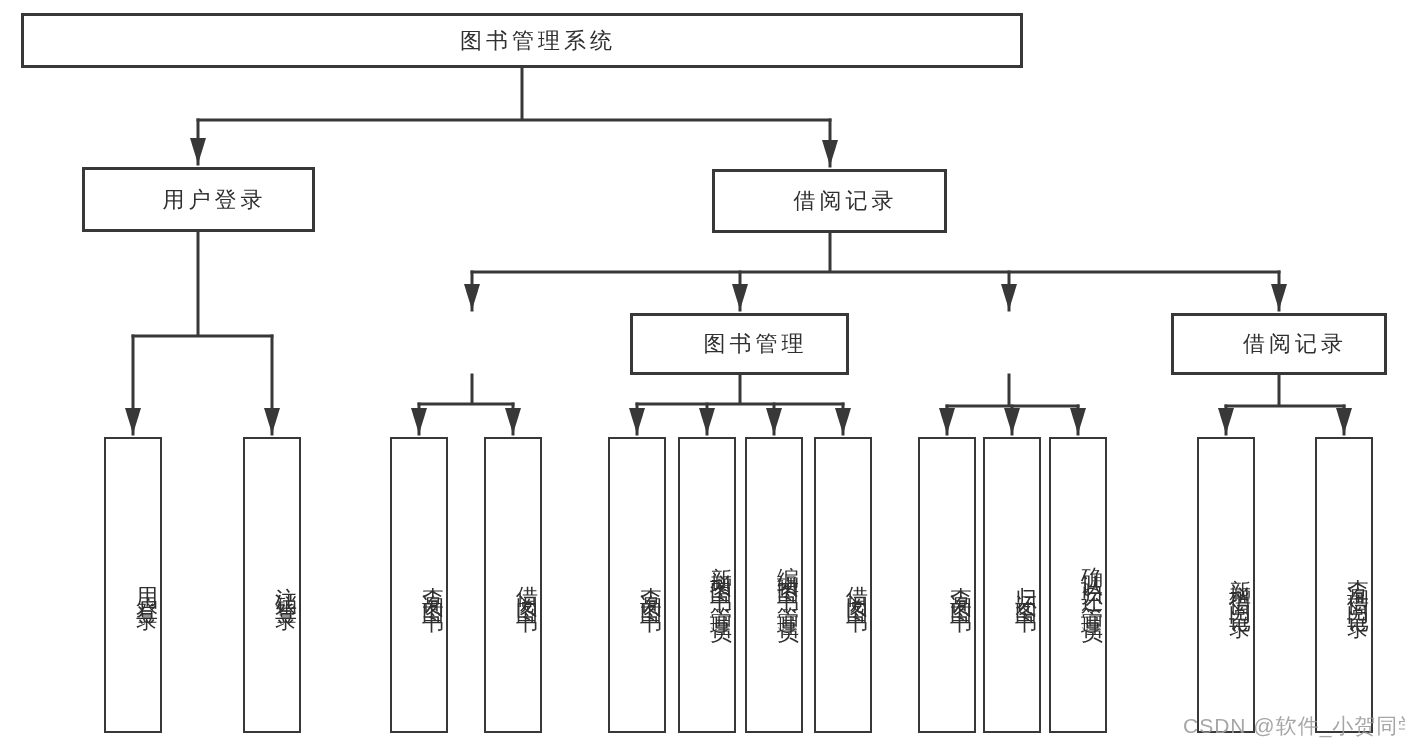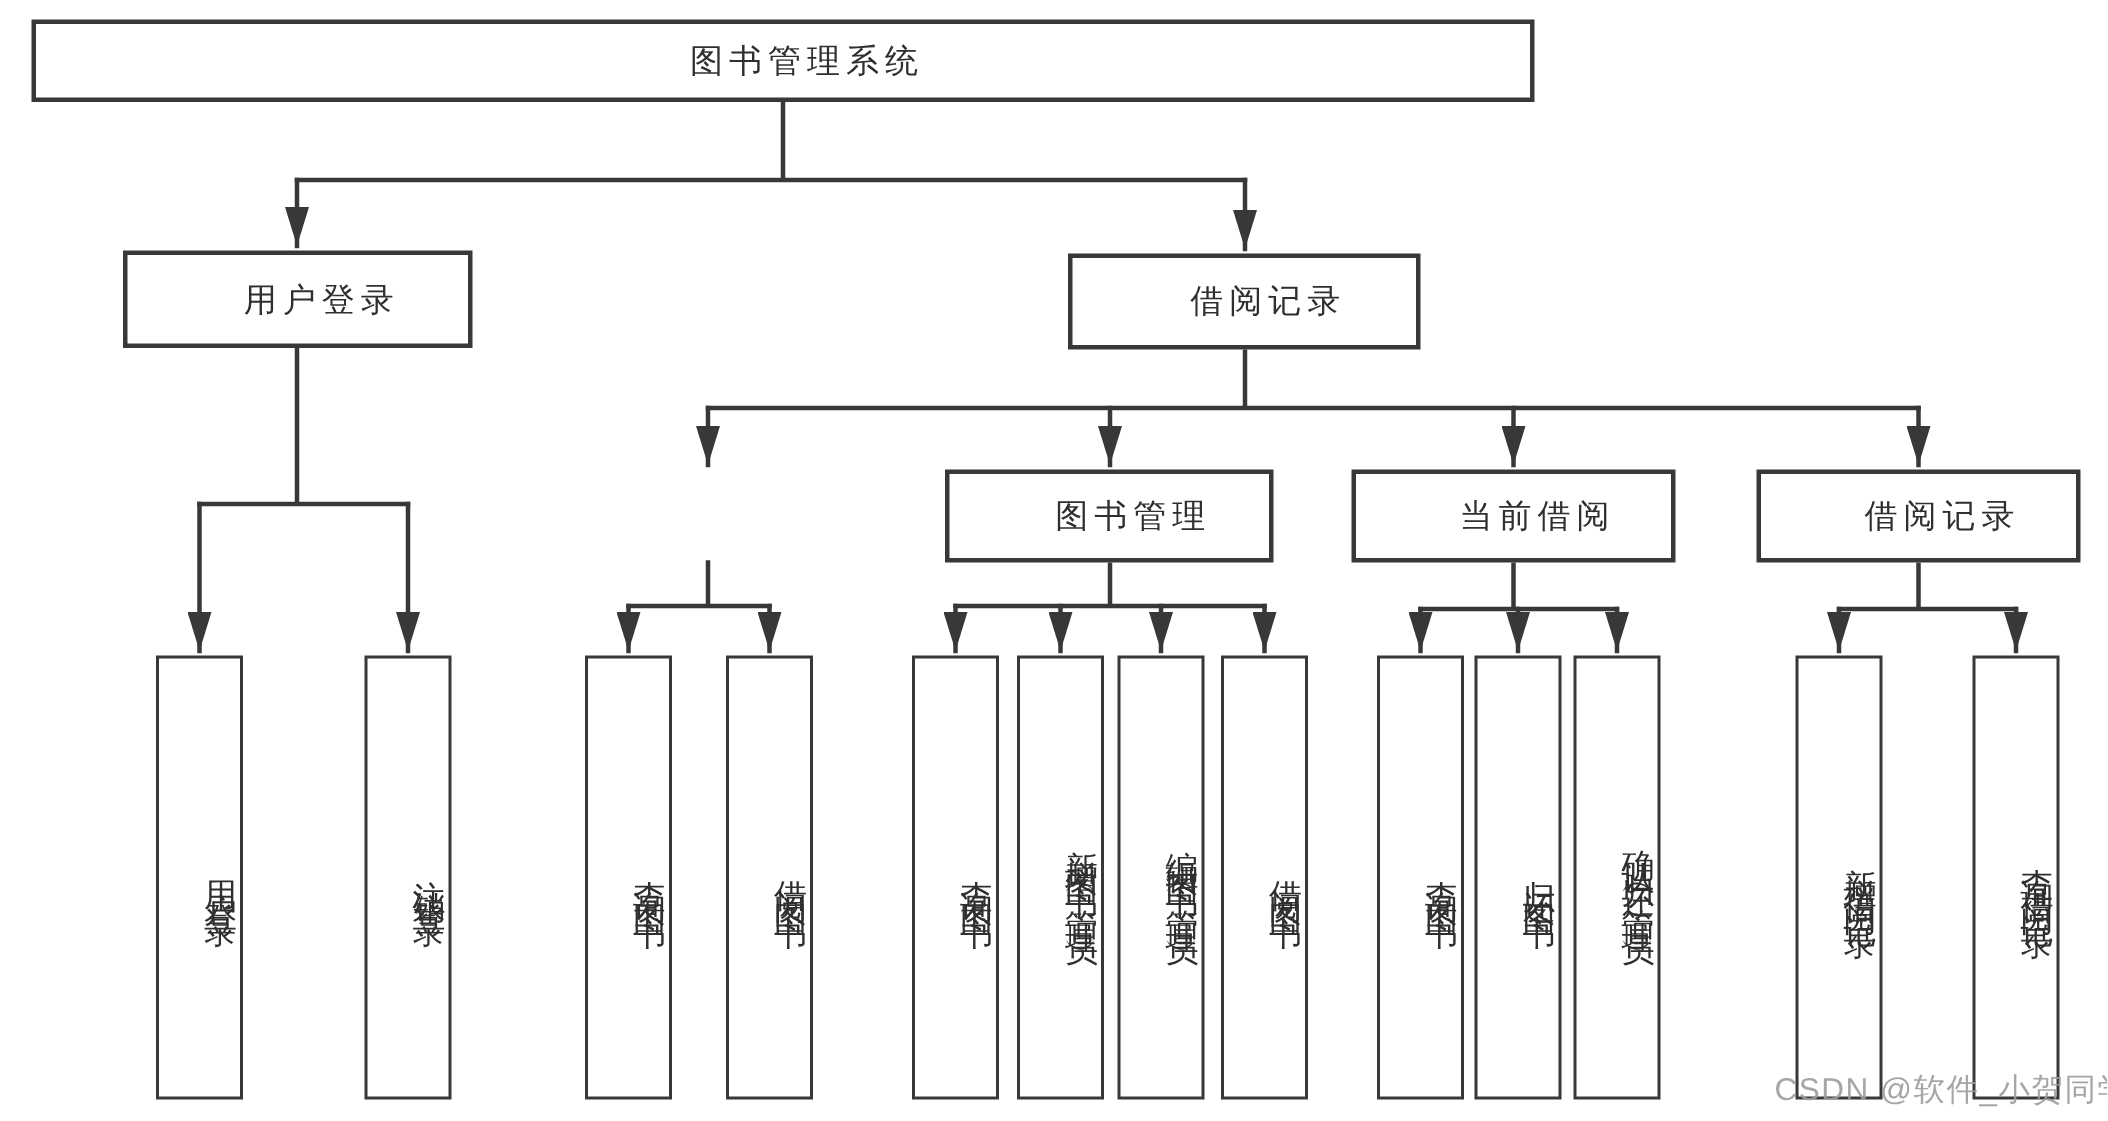--- a/index.html
+++ b/index.html
@@ -112,23 +112,20 @@
   <div class="node" style="left:82px; top:167px; width:233px; height:65px;">
     <span class="label">用户登录</span>
   </div>
   <div class="node" style="left:712px; top:169px; width:235px; height:64px;">
     <span class="label">借阅记录</span>
   </div>
 
   <div class="node" style="left:630px; top:313px; width:219px; height:62px;">
     <span class="label">图书管理</span>
   </div>
-  <div class="node" style="left:901px; top:313px; width:216px; height:62px;">
-    <span class="label">当前借阅</span>
-  </div>
   <div class="node" style="left:1171px; top:313px; width:216px; height:62px;">
     <span class="label">借阅记录</span>
   </div>
 
   <div class="node leaf" style="left:104px; top:437px; width:58px; height:296px;">
     <span class="label">用户登录</span>
   </div>
   <div class="node leaf" style="left:243px; top:437px; width:58px; height:296px;">
     <span class="label">注销登录</span>
   </div>

